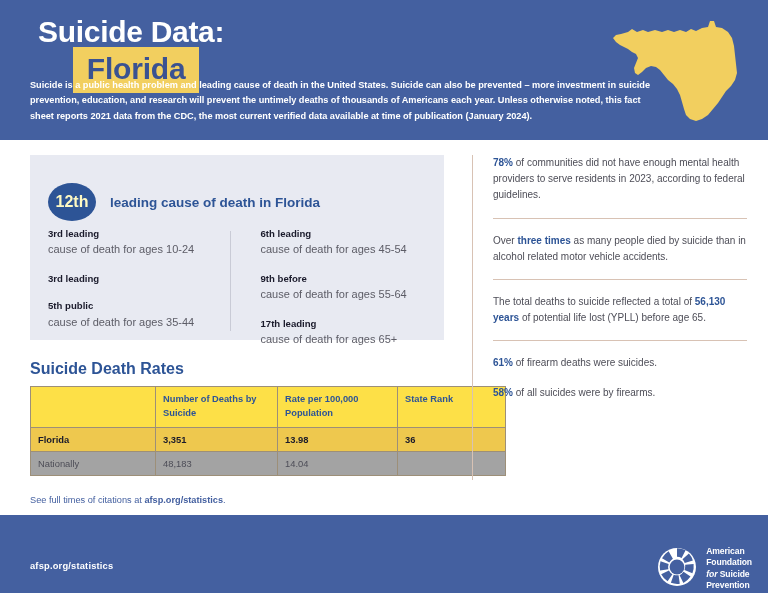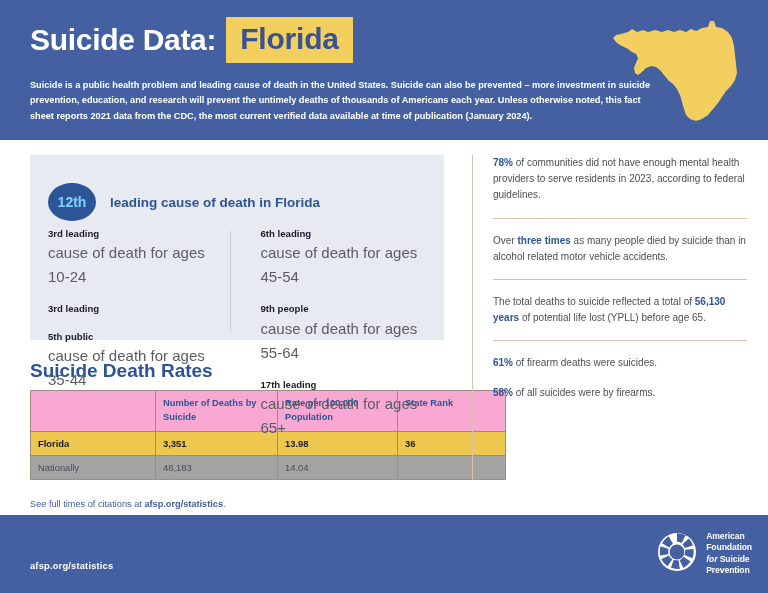--- a/index.html
+++ b/index.html
@@ -25,24 +25,25 @@
   .header {
     position: absolute;
     left: 0; top: 0;
     width: 768px;
     height: 140px;
     background: #4460a0;
     overflow: hidden;
   }
   .title-row {
     position: absolute;
-    left: 30px;
+    left: 38px;
     top: 17px;
     display: flex;
     align-items: center;
+    flex-direction: column;
   }
   .title-main {
     color: #ffffff;
     font-size: 30px;
     font-weight: bold;
     letter-spacing: -0.3px;
     line-height: 1;
     white-space: nowrap;
   }
   .title-state {
@@ -100,22 +101,22 @@
     left: 18px;
     top: 28px;
     display: flex;
     align-items: center;
   }
   .badge {
     width: 48px;
     height: 38px;
     border-radius: 50%;
     background: #2d5496;
-    color: #7dd3fc;
-    font-size: 14px;
+    color: #fef9c3;
+    font-size: 16px;
     font-weight: bold;
     display: flex;
     align-items: center;
     justify-content: center;
     flex: 0 0 auto;
   }
   .panel-head-text {
     margin-left: 14px;
     color: #2d5496;
     font-size: 13.5px;
@@ -147,49 +148,49 @@
   }
   .fact:last-child { margin-bottom: 0; }
   .fact-rank {
     color: #1a1a2b;
     font-size: 9.6px;
     font-weight: bold;
     line-height: 1.5;
   }
   .fact-desc {
     color: #5c5c66;
-    font-size: 15px;
+    font-size: 11px;
     line-height: 1.6;
   }
 
   .table-title {
     margin-top: 20px;
     color: #2d5496;
-    font-size: 19px;
+    font-size: 16px;
     font-weight: bold;
   }
   table.rates {
     margin-top: 8px;
     border-collapse: collapse;
     width: 415px;
     table-layout: fixed;
   }
   table.rates td, table.rates th {
     border: 1px solid #9d8f78;
     padding: 6px 7px;
     text-align: left;
     vertical-align: top;
   }
   table.rates thead th {
     color: #2d5496;
     font-size: 9.3px;
     font-weight: bold;
     line-height: 1.5;
     height: 28px;
-    background: #f9a8d4;
+    background: #fde047;
   }
   tr.row-state td {
     background: #eec84e;
     color: #1a1a2b;
     font-size: 9.4px;
     font-weight: bold;
   }
   tr.row-nat td {
     background: #a3a3a3;
     color: #4d4d57;
@@ -249,21 +250,21 @@
     left: 30px;
     top: 46px;
     color: #ffffff;
     font-size: 9.3px;
     font-weight: bold;
     letter-spacing: 0.2px;
   }
   .logo {
     position: absolute;
     right: 16px;
-    top: 16px;
+    top: 31px;
     display: flex;
     align-items: center;
   }
   .logo-words {
     margin-left: 9px;
     color: #ffffff;
     font-size: 8.6px;
     font-weight: bold;
     line-height: 1.32;
     letter-spacing: -0.1px;
@@ -317,21 +318,21 @@
           </div>
 
           <div class="vdiv"></div>
 
           <div class="facts-col right">
             <div class="fact">
               <div class="fact-rank">6th leading</div>
               <div class="fact-desc">cause of death for ages 45-54</div>
             </div>
             <div class="fact">
-              <div class="fact-rank">9th people</div>
+              <div class="fact-rank">9th before</div>
               <div class="fact-desc">cause of death for ages 55-64</div>
             </div>
             <div class="fact">
               <div class="fact-rank">17th leading</div>
               <div class="fact-desc">cause of death for ages 65+</div>
             </div>
           </div>
         </div>
       </div>
 

